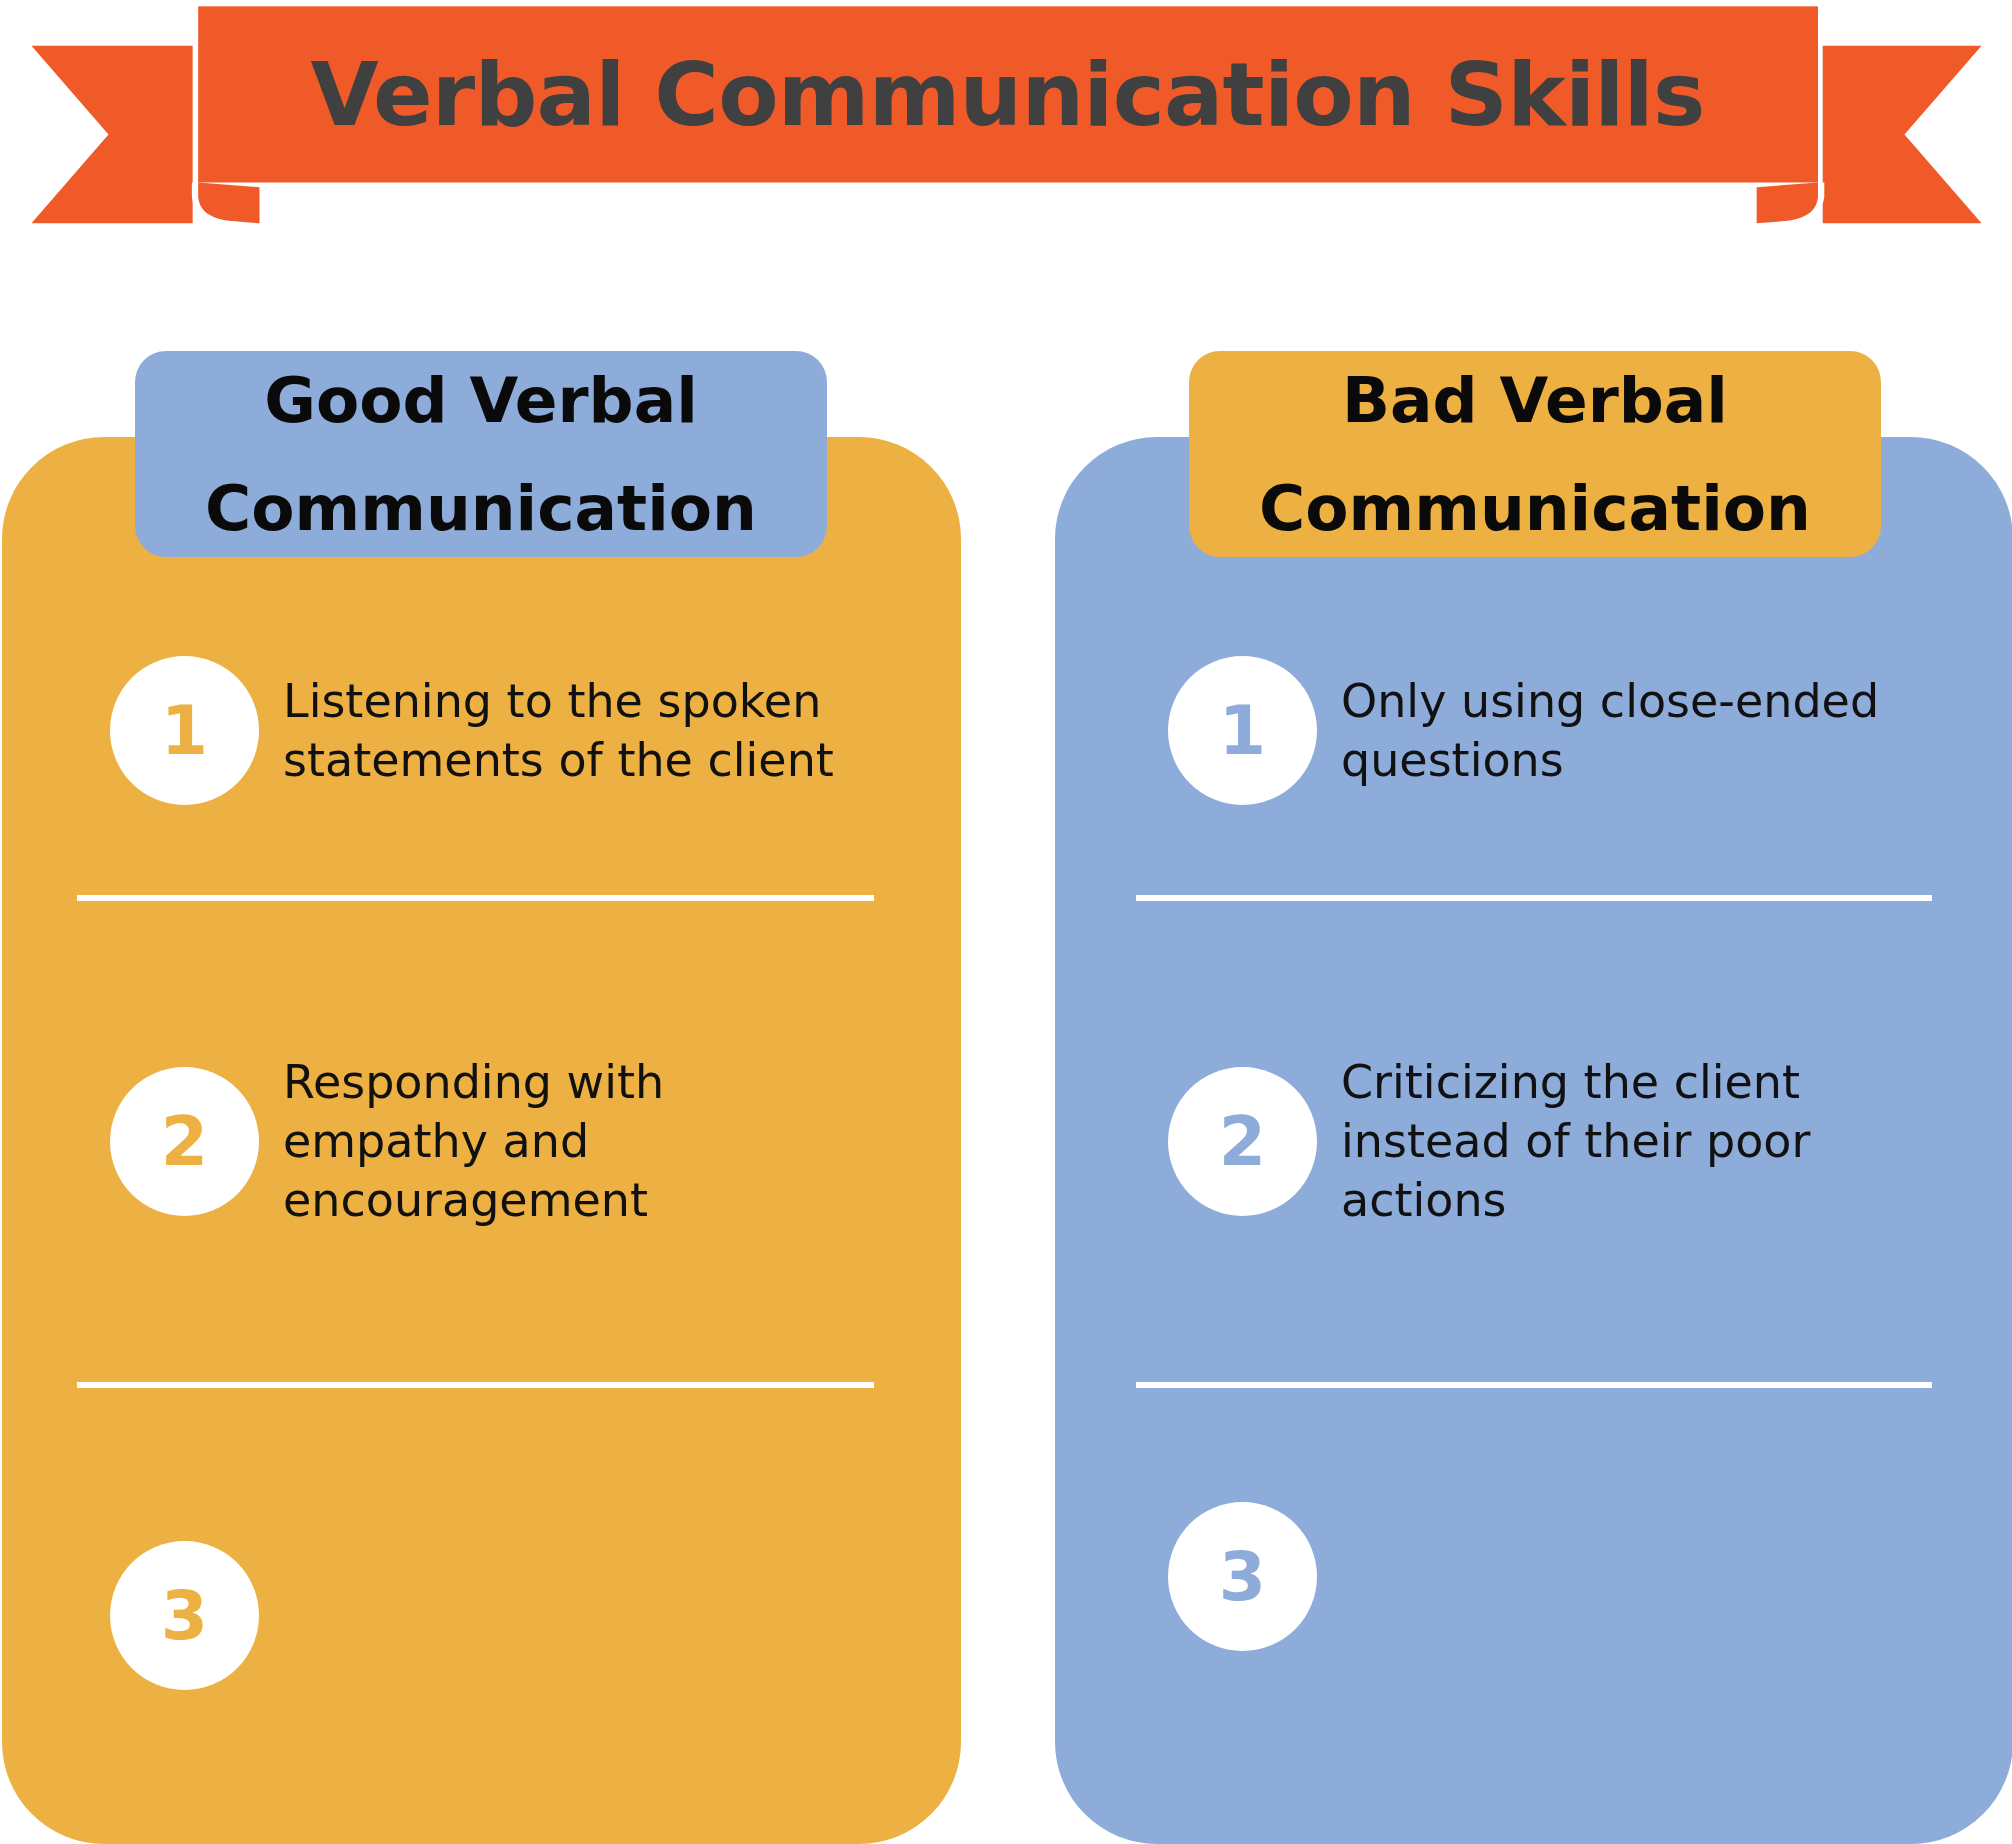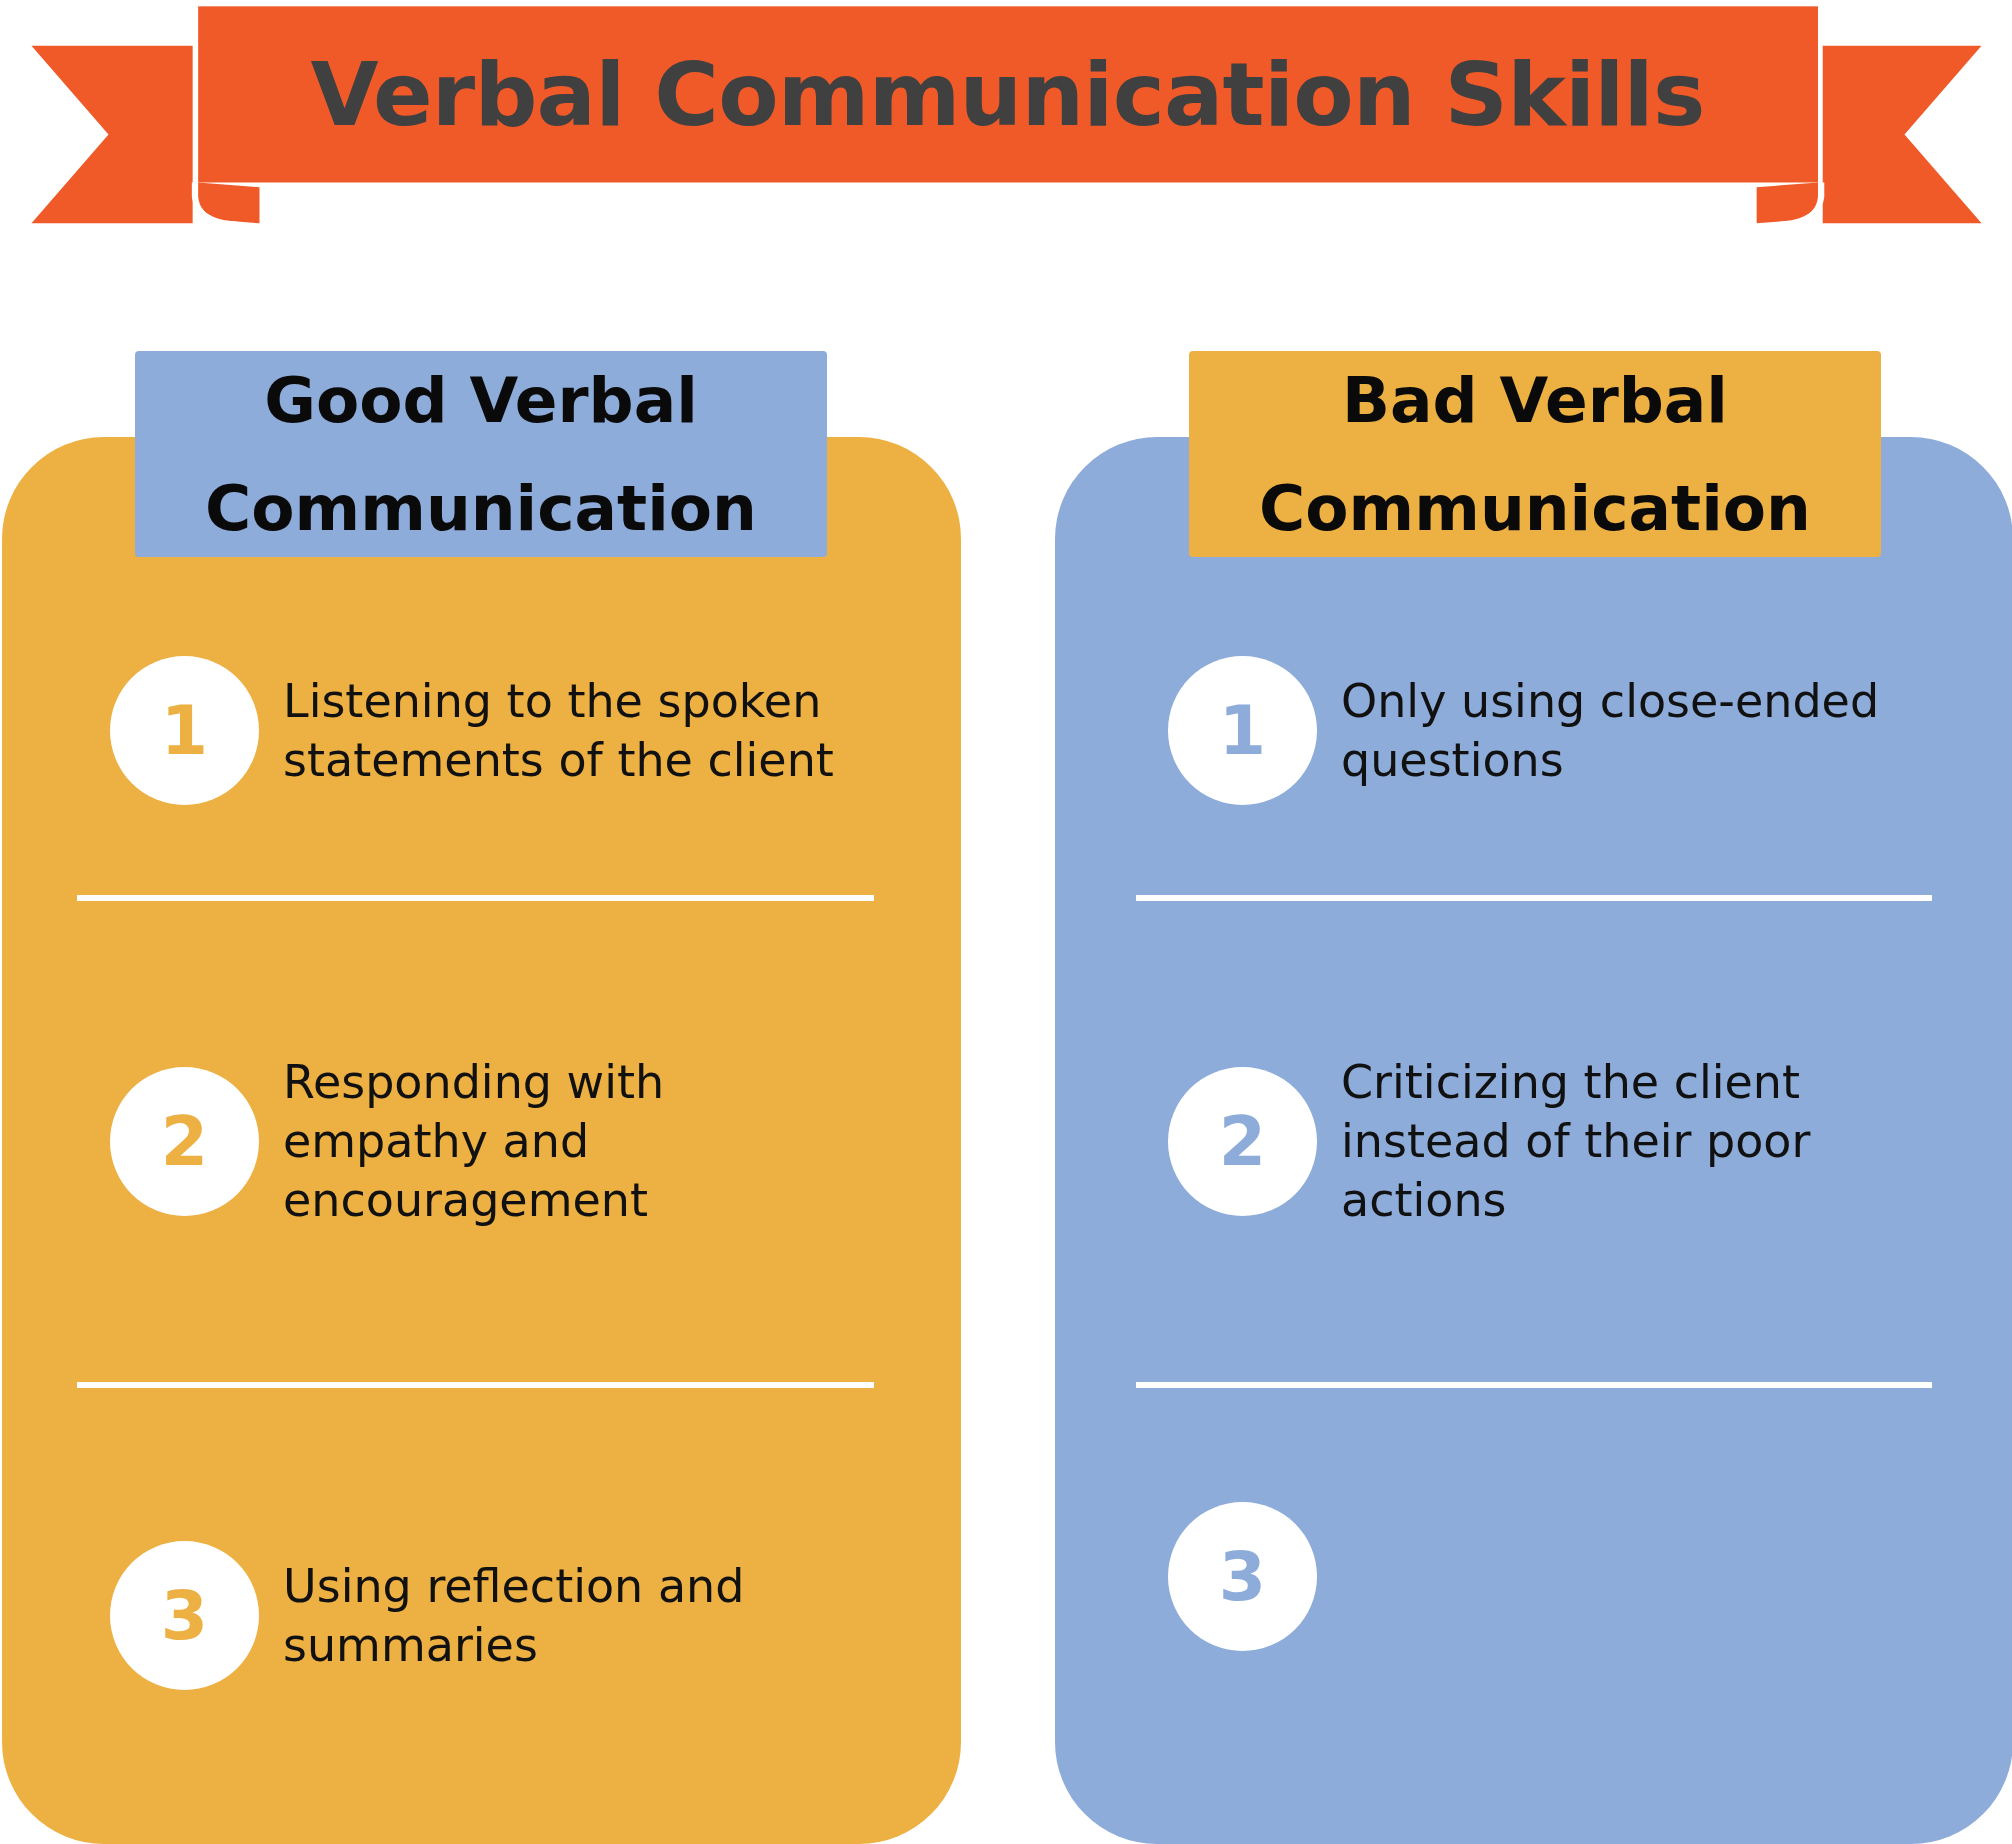--- a/index.html
+++ b/index.html
@@ -2,21 +2,21 @@
 <html style="font-size:12.6px"><head>
 <meta charset="utf-8">
 <style>
   html, body { margin: 0; padding: 0; background: #ffffff; }
   body { width: 2013px; height: 1844px; position: relative; overflow: hidden; font-family: "DejaVu Sans", sans-serif; }
   .ribbon-svg { position: absolute; left: 0; top: 0; }
   .ribbon-title { position: absolute; left: 198px; top: 6.3px; width: 1619px; height: 176px; display: flex; align-items: center; justify-content: center; color: #404040; font-weight: bold; font-size: 88px; letter-spacing: -0.8px; }
   .panel { position: absolute; top: 437px; height: 1407px; border-radius: 102px 102px 102px 102px / 102px 102px 102px 102px; }
   .panel.left { left: 1.6px; width: 959px; background: #EDB042; }
   .panel.right { left: 1055px; width: 958px; background: #8EACDA; }
-  .panel-header { position: absolute; top: 351px; width: 692px; height: 206px; border-radius: 4px; display: flex; flex-direction: column; align-items: center; justify-content: center; font-weight: bold; font-size: 63px; line-height: 85px; color: #0a0a0a; text-align: center; gap: 23px; }
+  .panel-header { position: absolute; top: 351px; width: 692px; height: 206px; border-radius: 31px; display: flex; flex-direction: column; align-items: center; justify-content: center; font-weight: bold; font-size: 63px; line-height: 85px; color: #0a0a0a; text-align: center; gap: 23px; }
   .panel-header.left { left: 135px; background: #8EACDA; }
   .panel-header.right { left: 1189px; background: #EDB042; }
   .item { position: absolute; display: flex; align-items: center; }
   .circle { width: 149px; height: 149px; border-radius: 50%; background: #ffffff; display: flex; align-items: center; justify-content: center; font-weight: bold; font-size: 68px; flex-shrink: 0; }
   .circle.gold { color: #EDB042; }
   .circle.blue { color: #8EACDA; }
   .item-text { margin-left: 24px; font-size: 46px; line-height: 59px; color: #111111; white-space: pre-line; }
   .divider { position: absolute; height: 6.3px; background: #ffffff; }
 </style>
 </head>
@@ -54,22 +54,20 @@
 <div class="item" style="left:110px; top:1053px;">
   <div class="circle gold">2</div>
   <div class="item-text">Responding with
 empathy and
 encouragement</div>
 </div>
 <div class="divider" style="left:77px; top:1382px; width:797px;"></div>
 
 <div class="item" style="left:110px; top:1541px;">
   <div class="circle gold">3</div>
-  <div class="item-text">Using reflection and
-summaries</div>
 </div>
 
 <div class="panel right"></div>
 <div class="panel-header right">
   <span>Bad Verbal</span>
   <span>Communication</span>
 </div>
 
 <div class="item" style="left:1168px; top:656px;">
   <div class="circle blue">1</div>

